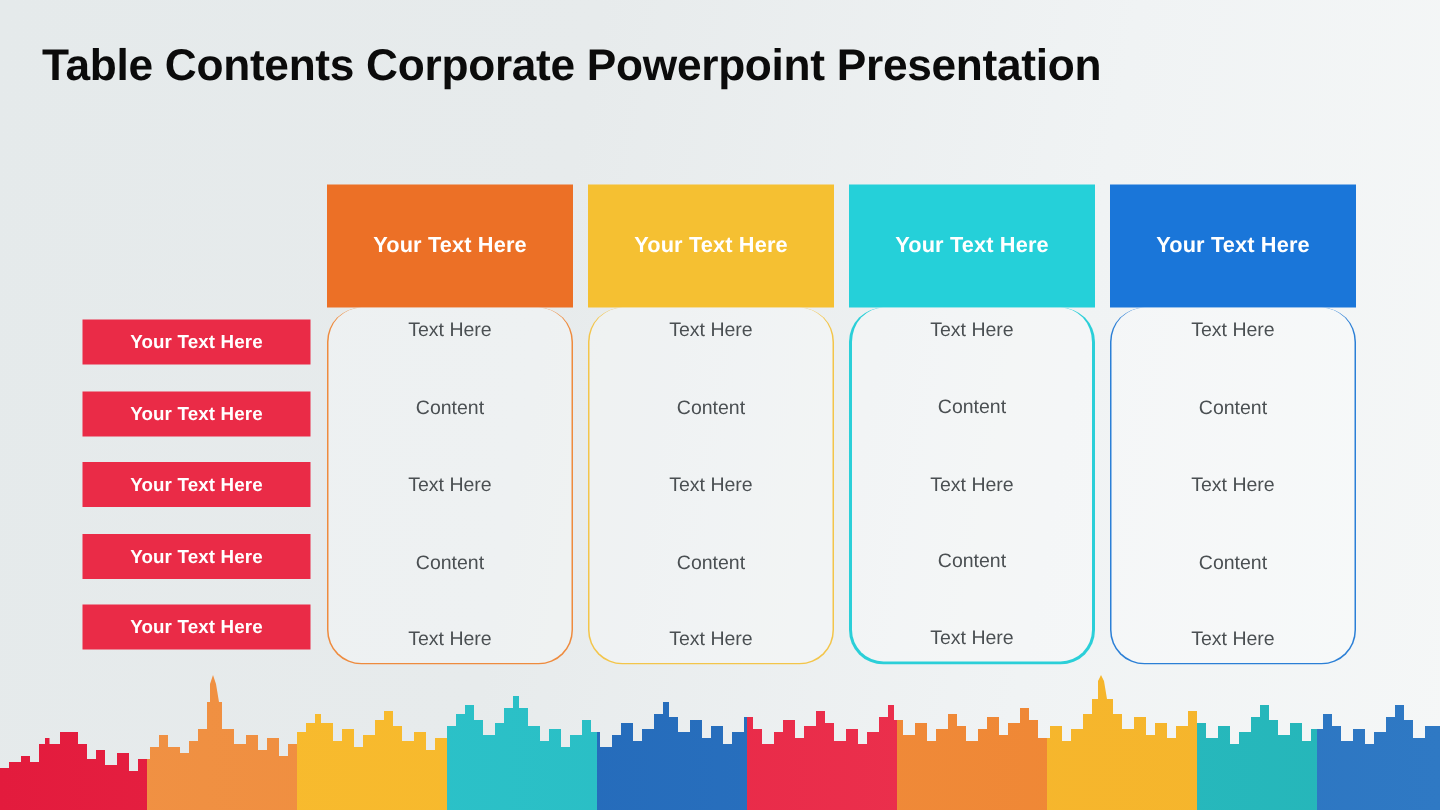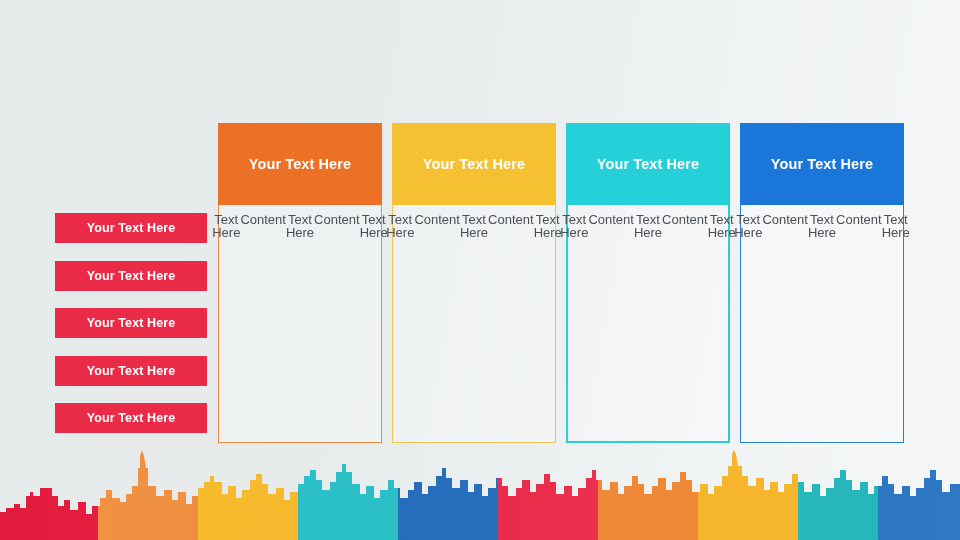--- a/index.html
+++ b/index.html
@@ -83,23 +83,25 @@
     letter-spacing: 0.1px;
     flex: none;
   }
   .col-body {
     flex: 1 1 auto;
     background: rgba(255,255,255,0.30);
     border-style: solid;
     border-width: 1.6px;
     border-top: none;
     display: flex;
-    justify-content: center;
+    flex-direction: column;
+    justify-content: space-between;
     padding: 8px 0 10px 0;
     box-sizing: border-box;
+    border-radius: 23px;
   }
   .cell {
     text-align: center;
     font-size: 13px;
     color: #4a4f52;
     line-height: 1;
   }
 
   
   .col.accent-orange .col-header { background: #ec7026; }
@@ -122,20 +124,21 @@
     width: 960px;
     height: 90px;
   }
   #cityscape svg { display: block; width: 960px; height: 90px; }
 </style>
 </head>
 <body>
 
 <div id="slide">
 
+  <div id="slide-title">Table Contents Corporate Powerpoint Presentation</div>
 
   <div id="row-labels">
     <div class="row-label">Your Text Here</div>
     <div class="row-label">Your Text Here</div>
     <div class="row-label">Your Text Here</div>
     <div class="row-label">Your Text Here</div>
     <div class="row-label">Your Text Here</div>
   </div>
 
   <div id="columns">

